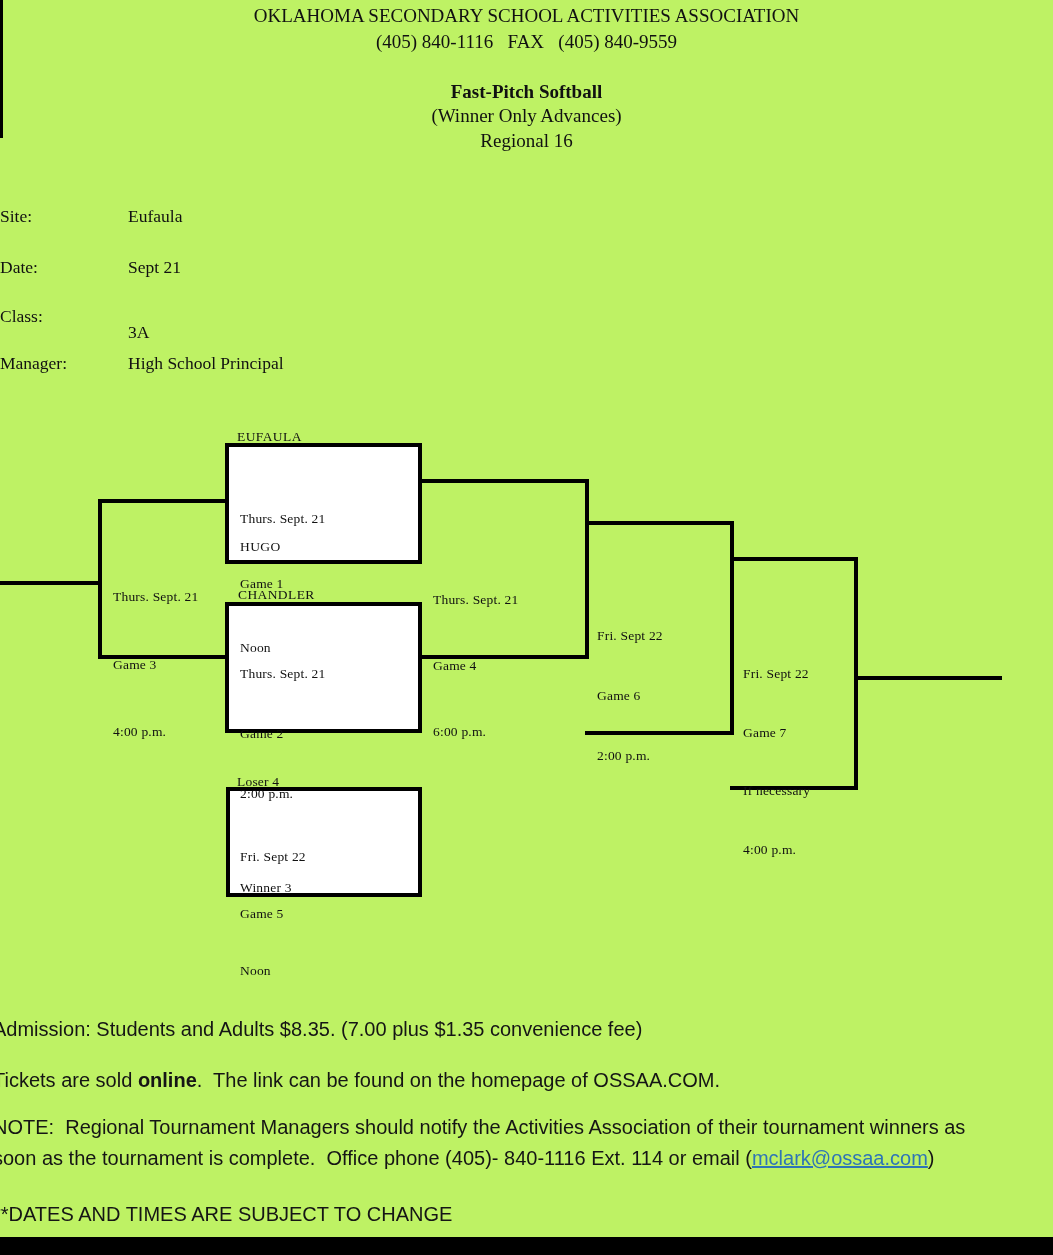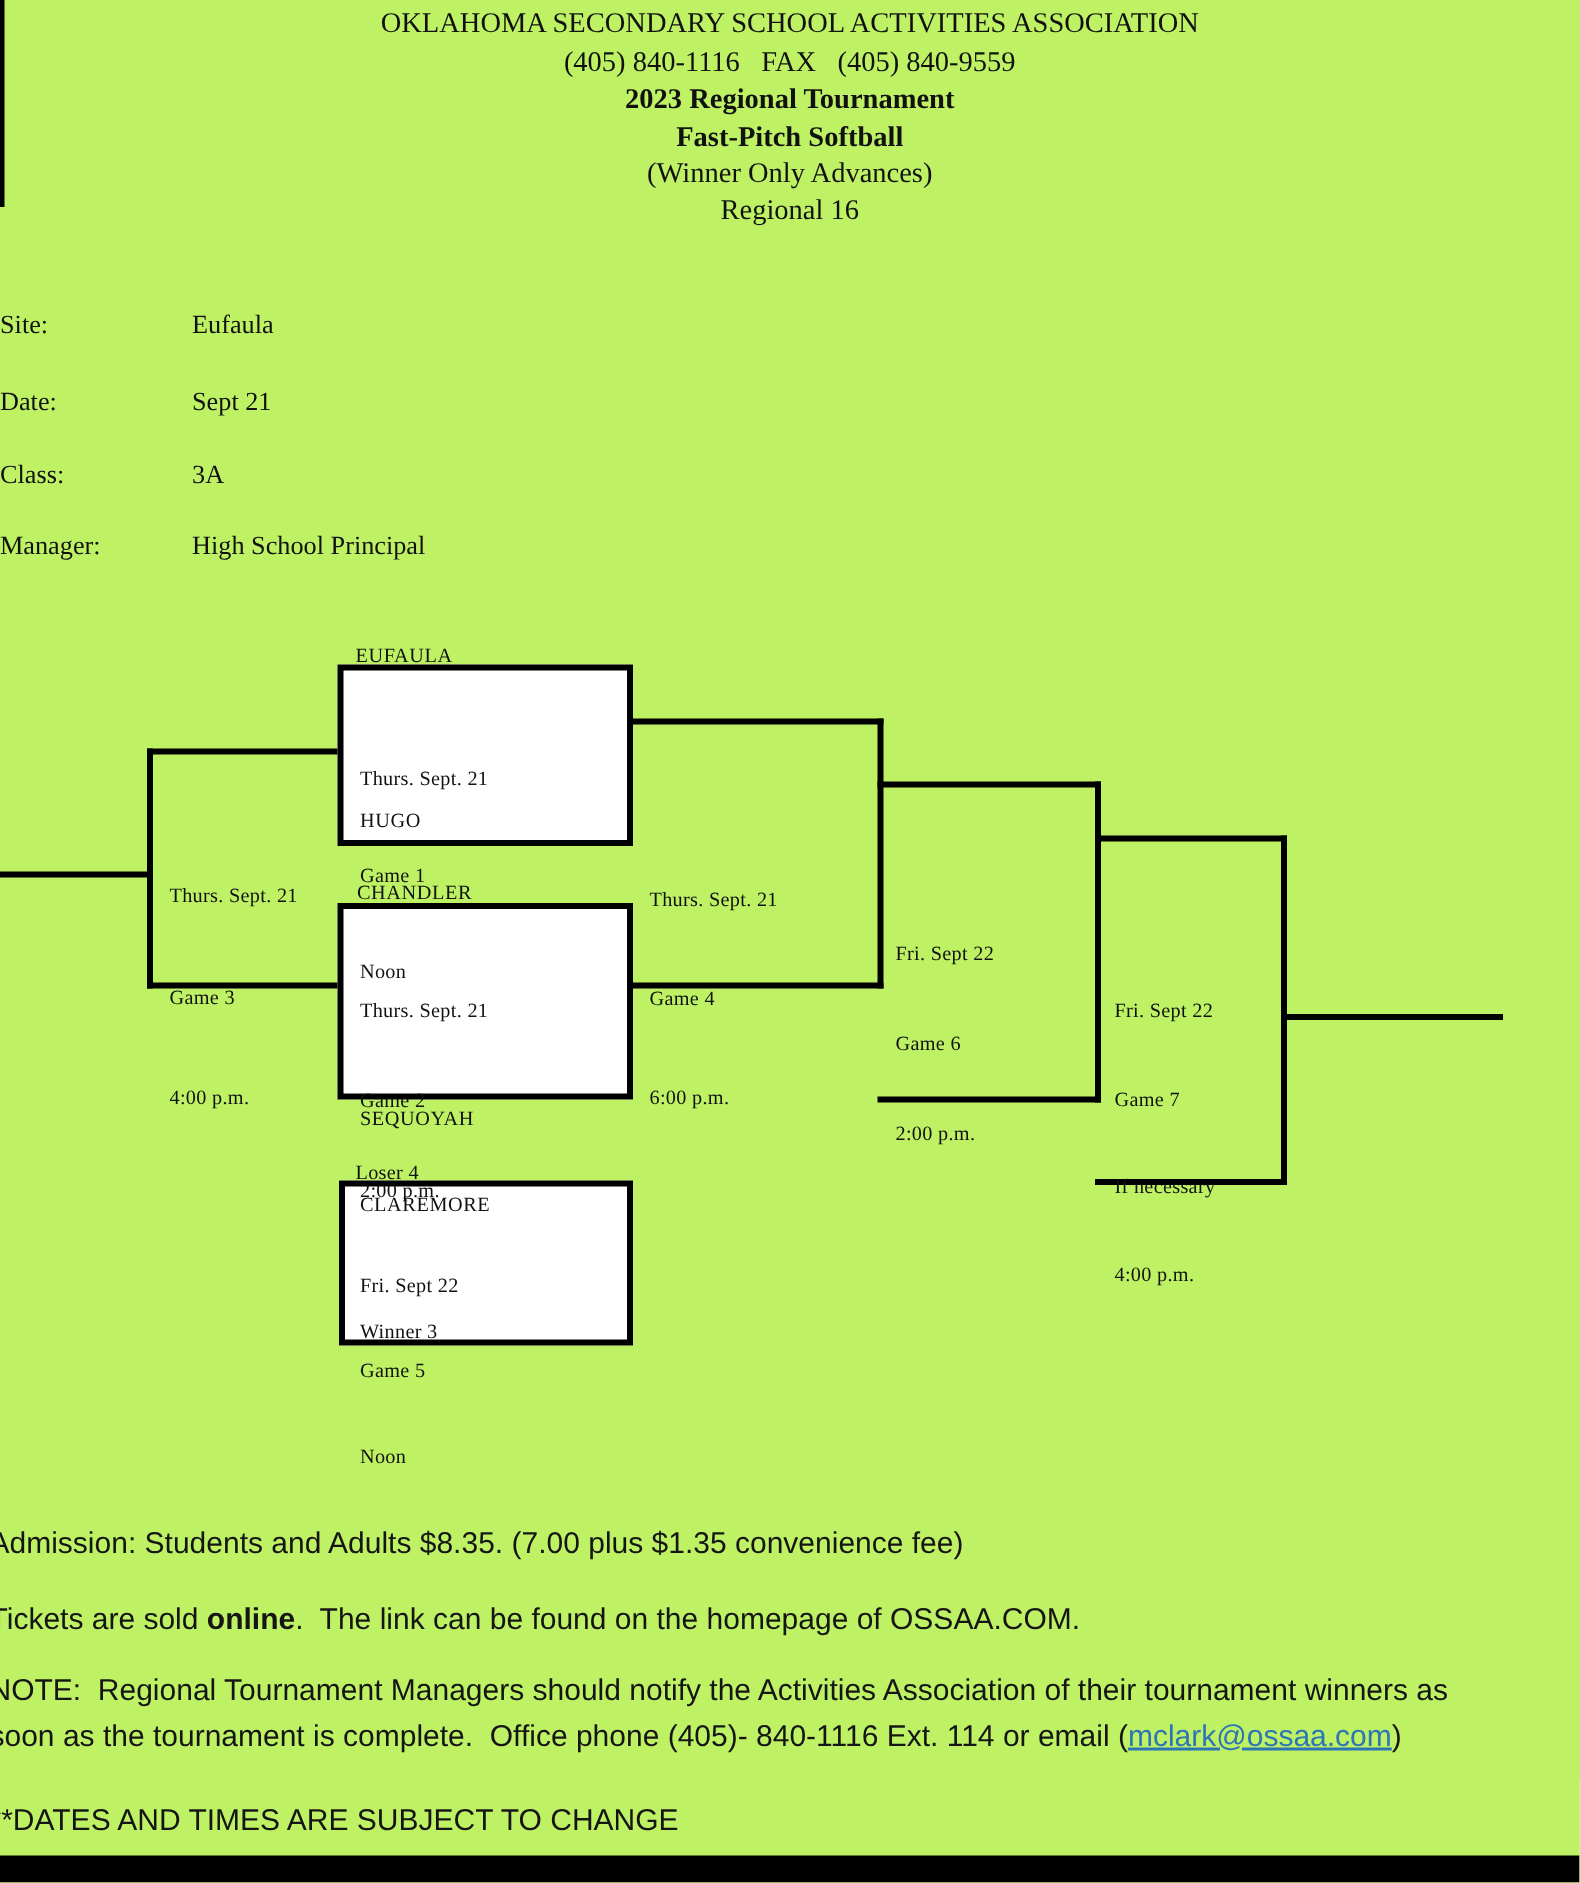--- a/index.html
+++ b/index.html
@@ -30,36 +30,35 @@
 </head>
 <body>
 
 <div class="page">
 
   <div class="bk" style="left:0;top:10;width:3px;height:138px"></div>
   <div class="bk" style="left:0;top:1237px;width:1053px;height:18px"></div>
 
   <div class="hline" style="top:5px">OKLAHOMA SECONDARY SCHOOL ACTIVITIES ASSOCIATION</div>
   <div class="hline" style="top:31px">(405) 840-1116   FAX   (405) 840-9559</div>
-  <div class="hline bold" style="top:56px">2023 Regional Tournament</div>
   <div class="hline bold" style="top:81px">Fast-Pitch Softball</div>
   <div class="hline" style="top:105px">(Winner Only Advances)</div>
   <div class="hline" style="top:130px">Regional 16</div>
 
   <div>
     <span class="info-label" style="top:206px">Site:</span>
     <span class="info-value" style="top:206px">Eufaula</span>
   </div>
   <div>
     <span class="info-label" style="top:257px">Date:</span>
     <span class="info-value" style="top:257px">Sept 21</span>
   </div>
   <div>
     <span class="info-label" style="top:306px">Class:</span>
-    <span class="info-value" style="top:306px">3A</span>
+    <span class="info-value" style="top:322px">3A</span>
   </div>
   <div>
     <span class="info-label" style="top:353px">Manager:</span>
     <span class="info-value" style="top:353px">High School Principal</span>
   </div>
 
   <div class="bk" style="left:0;top:581px;width:101px;height:4px"></div>
   <div class="bk" style="left:98px;top:499px;width:4px;height:160px"></div>
   <div class="bk" style="left:98px;top:499px;width:131px;height:4px"></div>
   <div class="bk" style="left:98px;top:655px;width:131px;height:4px"></div>
@@ -88,24 +87,20 @@
     <div>Game 1</div>
     <div>Noon</div>
   </div>
   <div class="bt team" style="left:240px;top:536px">HUGO</div>
 
   <div class="bt team" style="left:238px;top:584px">CHANDLER</div>
   <div class="bt" style="left:240px;top:624px;line-height:20px">
     <div>Thurs. Sept. 21</div>
     <div>Game 2</div>
     <div>2:00 p.m.</div>
-  </div>
-  <div class="bt team" style="left:240px;top:698px;line-height:19px">
-    <div>SEQUOYAH</div>
-    <div>CLAREMORE</div>
   </div>
 
   <div class="bt" style="left:113px;top:541px;line-height:22.5px">
     <div>Thurs. Sept. 21</div>
     <div>Game 3</div>
     <div>4:00 p.m.</div>
   </div>
 
   <div class="bt" style="left:433px;top:545px;line-height:22px">
     <div>Thurs. Sept. 21</div>

